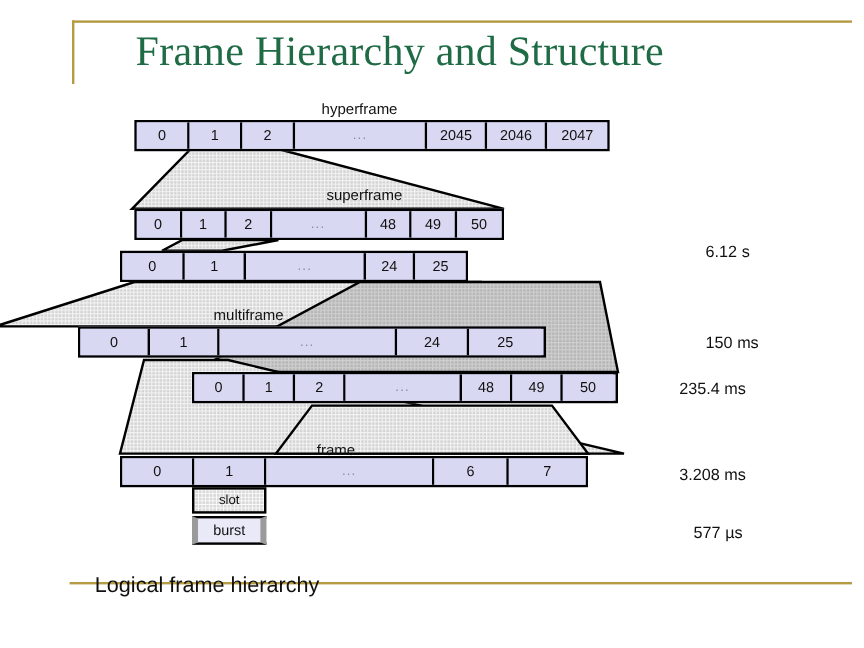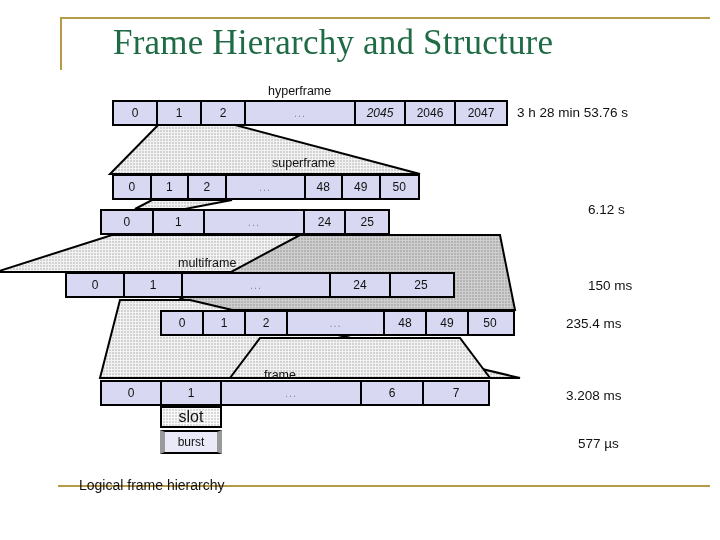--- a/index.html
+++ b/index.html
@@ -100,21 +100,21 @@
     box-sizing: border-box;
     border: 2px solid #000000;
     background-color: #d9d9d9;
     background-image:
       linear-gradient(to right, rgba(255,255,255,0.85) 1px, transparent 1px),
       linear-gradient(to bottom, rgba(255,255,255,0.85) 1px, transparent 1px);
     background-size: 3px 3px;
     display: flex;
     align-items: center;
     justify-content: center;
-    font-size: 16px;
+    font-size: 11px;
     color: #111111;
     z-index: 7;
   }
   #burst-box {
     position: absolute;
     box-sizing: border-box;
     border: 2px solid #000000;
     border-left-width: 5px;
     border-right-width: 5px;
     border-left-color: #9a9a9a;
@@ -131,21 +131,21 @@
   
   #footer-rule {
     position: absolute;
     left: 58px; top: 485px;
     width: 652px; height: 2px;
     background: #b59b44;
   }
   #footer-heading {
     position: absolute;
     left: 79px; top: 477px;
-    font-size: 14px;
+    font-size: 18px;
     color: #111111;
     white-space: nowrap;
   }
   #footer-body {
     position: absolute;
     left: 139px; top: 497px;
     width: 480px;
     font-size: 12.5px;
     line-height: 17px;
     color: #e4356b;
@@ -192,25 +192,24 @@
   <div class="wedge-label" style="left:268px; top:6px;">hyperframe</div>
   <div class="wedge-label" style="left:272px; top:78px;">superframe</div>
   <div class="wedge-label" style="left:178px; top:178px;">multiframe</div>
   <div class="wedge-label" style="left:264px; top:290px;">frame</div>
 
   <div class="row" id="hyperframe-row" style="left:112px; top:22px; width:396px;">
     <div class="cell" style="width:44px;">0</div>
     <div class="cell" style="width:44px;">1</div>
     <div class="cell" style="width:44px;">2</div>
     <div class="cell ellipsis" style="width:110px;">...</div>
-    <div class="cell" style="width:50px;font-style:italic;">2045</div>
+    <div class="cell" style="width:50px;">2045</div>
     <div class="cell" style="width:50px;">2046</div>
     <div class="cell" style="width:50px;">2047</div>
   </div>
-  <div class="duration" style="left:517px; top:27px;">3 h 28 min 53.76 s</div>
 
   <div class="row" id="superframe-row" style="left:112px; top:96px; width:308px;">
     <div class="cell" style="width:38px;">0</div>
     <div class="cell" style="width:38px;">1</div>
     <div class="cell" style="width:38px;">2</div>
     <div class="cell ellipsis" style="width:80px;">...</div>
     <div class="cell" style="width:38px;">48</div>
     <div class="cell" style="width:38px;">49</div>
     <div class="cell" style="width:38px;">50</div>
   </div>

